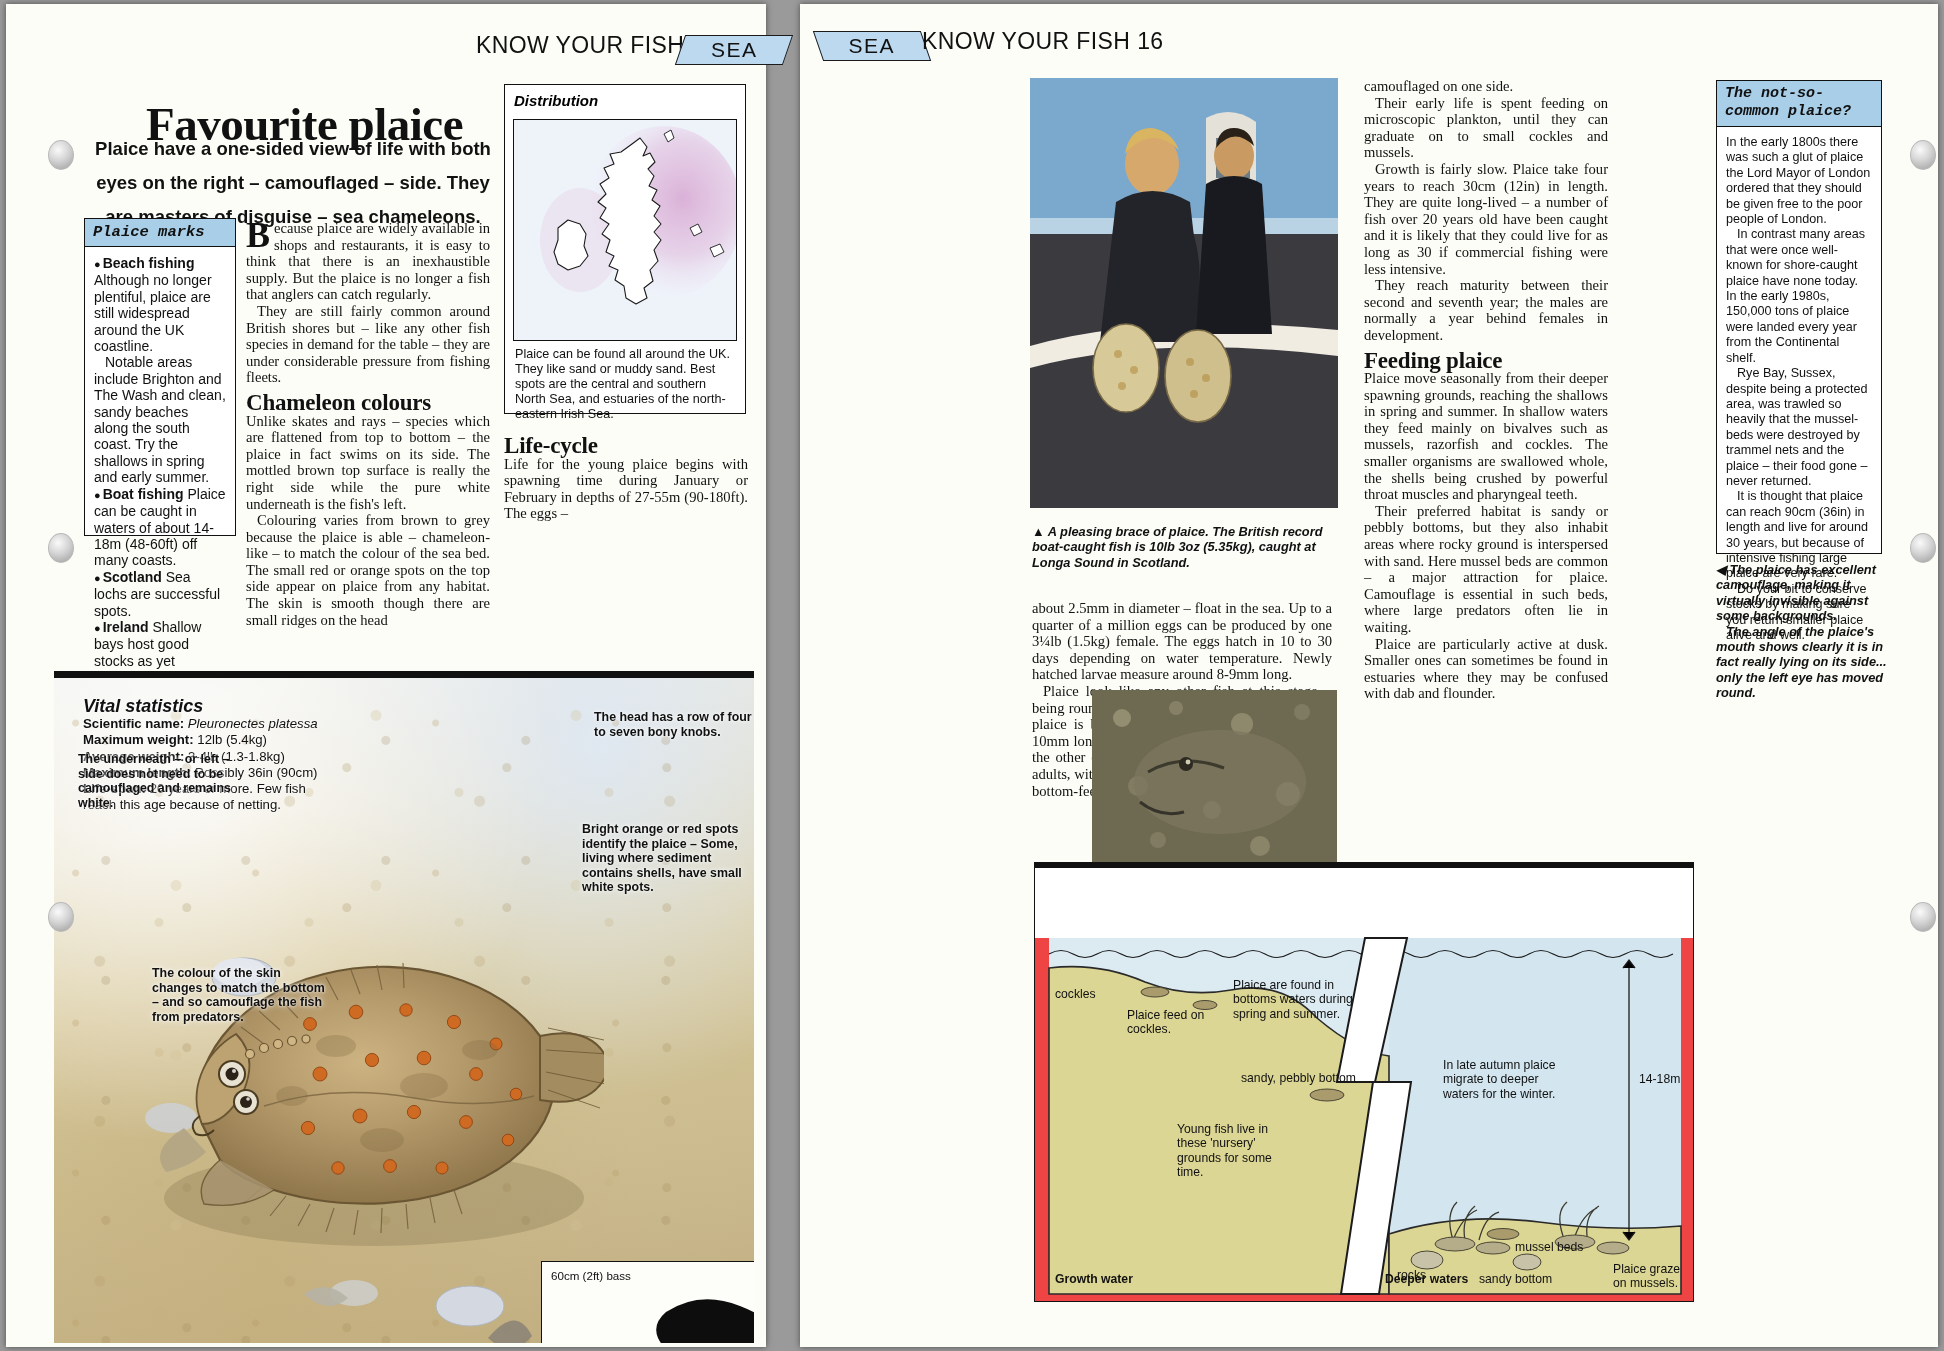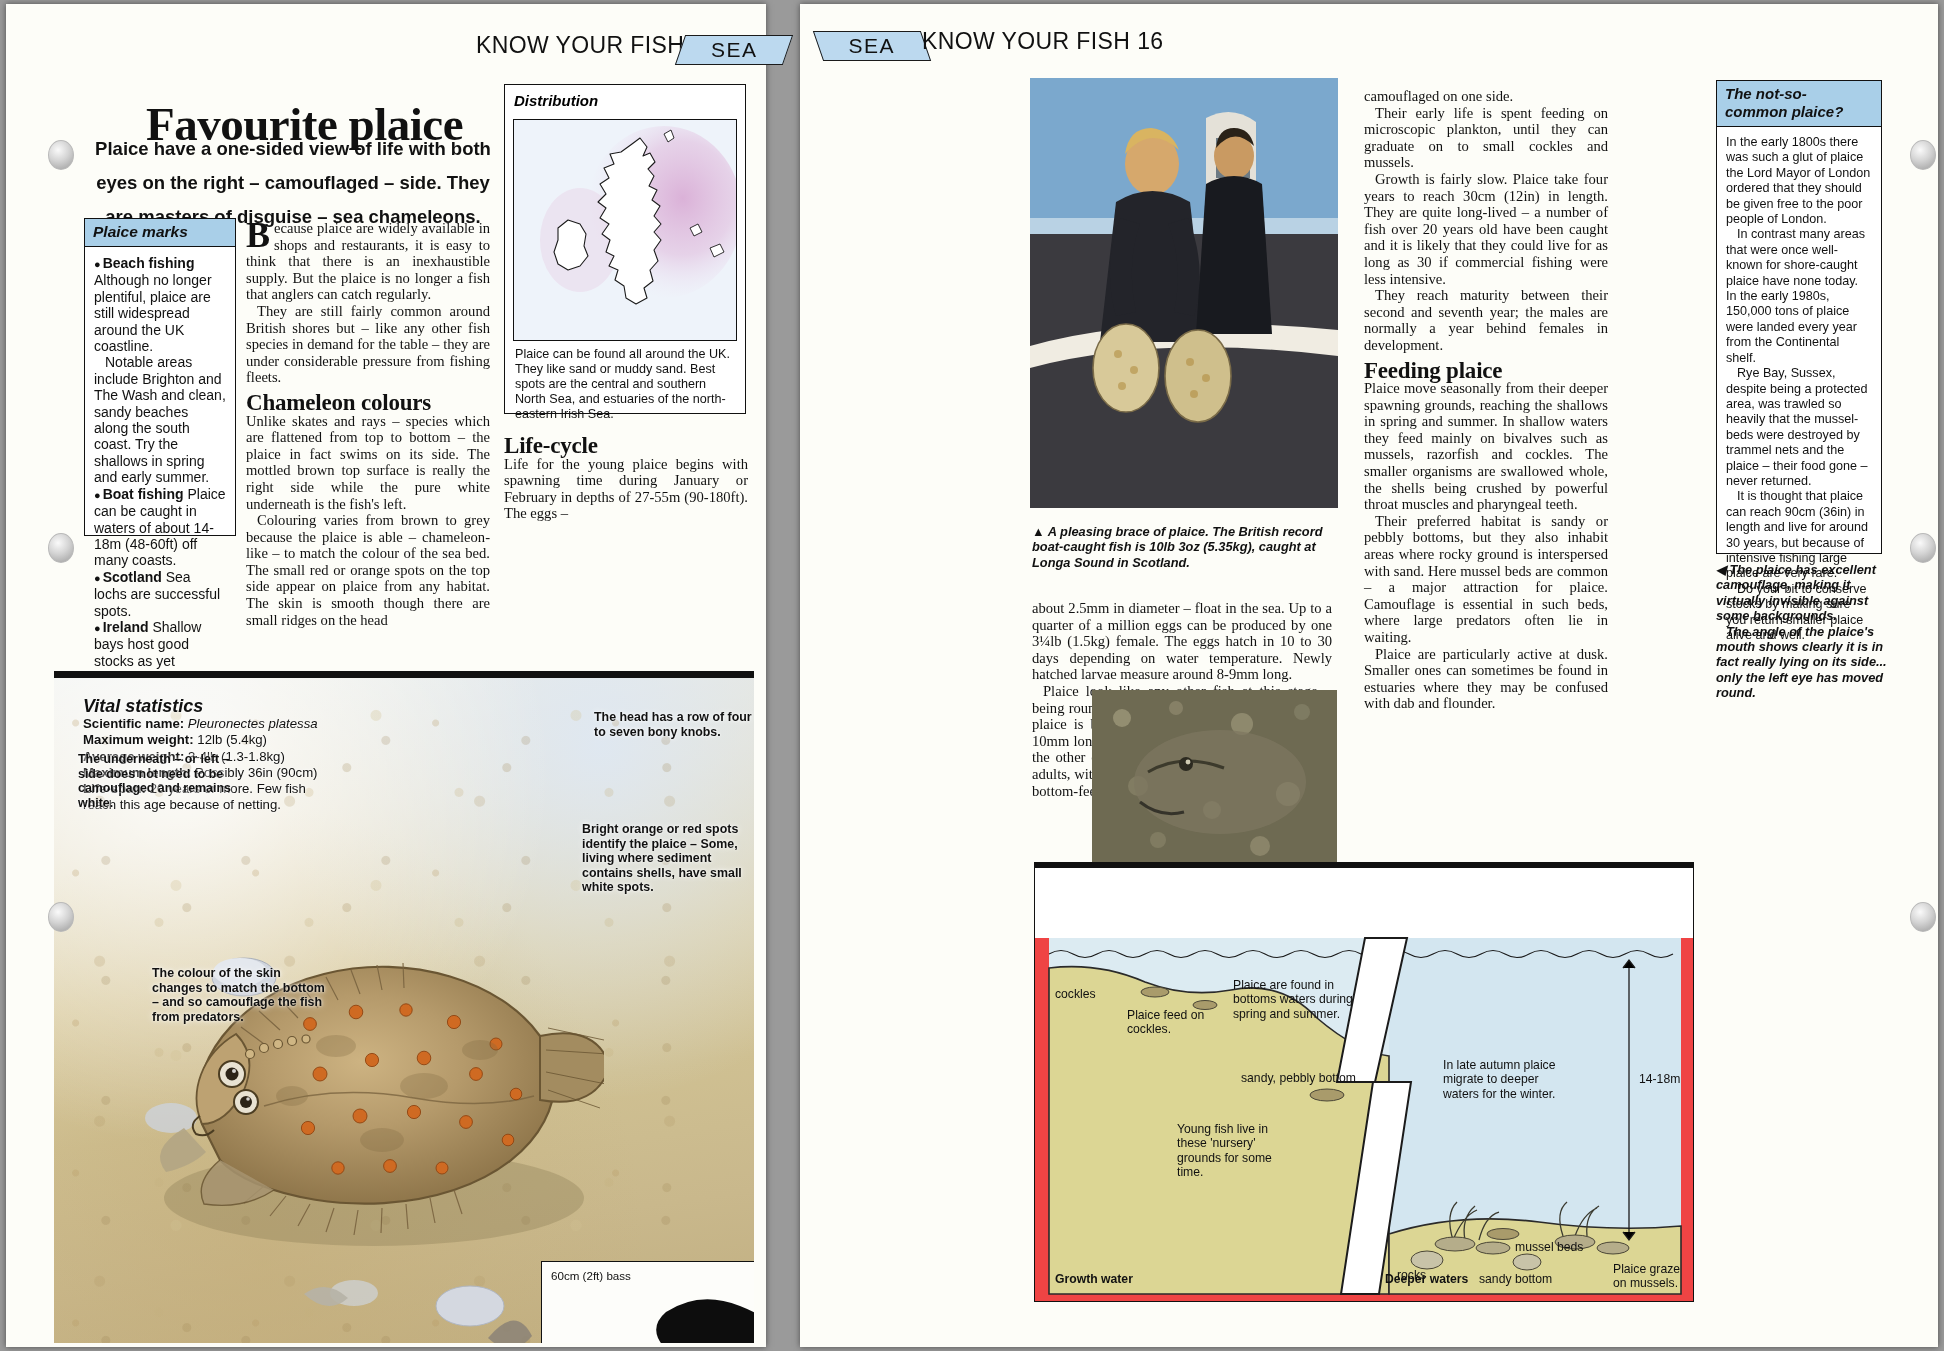--- a/index.html
+++ b/index.html
@@ -80,20 +80,21 @@
 
   
   .bluebox { position:absolute; border:1.8px solid #111; background:#fff; }
   .bluebox .bhead {
     background:#a9cfe8;
     border-bottom:1.8px solid #111;
     font-style: italic;
     font-weight: bold;
     color:#111;
     padding: 4px 8px 5px;
+    font-family: Liberation Mono, monospace;
   }
   .bluebox .bbody { padding: 8px 9px 7px; }
 
   .sans-body { font-size: 14px; line-height: 16.4px; color:#111; }
   .sans-body p { margin: 0; }
   .sans-body p + p { text-indent: 11px; }
   .bullet { font-weight: bold; }
   .bullet::before { content:"\25CF"; font-size: 11px; margin-right: 2px; }
 
   
@@ -468,21 +469,21 @@
               <circle cx="92" cy="308" r="4"></circle>
           <circle cx="160" cy="284" r="4"></circle>
               <circle cx="176" cy="300" r="4"></circle>
               <circle cx="164" cy="316" r="4"></circle>
         </g>
       </svg>
     </div>
 
     <div class="photo-cap" style="left:1032px; top:524px; width:310px;">▲ A pleasing brace of plaice. The British record boat-caught fish is 10lb 3oz (5.35kg), caught at Longa Sound in Scotland.</div>
 
-    <div class="col" style="left:1364px; top:88px; width:244px;">
+    <div class="col" style="left:1364px; top:78px; width:244px;">
       <p class="first">camouflaged on one side.</p>
       <p>Their early life is spent feeding on microscopic plankton, until they can graduate on to small cockles and mussels.</p>
       <p>Growth is fairly slow. Plaice take four years to reach 30cm (12in) in length. They are quite long-lived – a number of fish over 20 years old have been caught and it is likely that they could live for as long as 30 if commercial fishing were less intensive.</p>
       <p>They reach maturity between their second and seventh year; the males are normally a year behind females in development.</p>
       <h3>Feeding plaice</h3>
       <p class="first">Plaice move seasonally from their deeper spawning grounds, reaching the shallows in spring and summer. In shallow waters they feed mainly on bivalves such as mussels, razorfish and cockles. The smaller organisms are swallowed whole, the shells being crushed by powerful throat muscles and pharyngeal teeth.</p>
       <p>Their preferred habitat is sandy or pebbly bottoms, but they also inhabit areas where rocky ground is interspersed with sand. Here mussel beds are common – a major attraction for plaice. Camouflage is essential in such beds, where large predators often lie in waiting.</p>
       <p>Plaice are particularly active at dusk. Smaller ones can sometimes be found in estuaries where they may be confused with dab and flounder.</p>
     </div>
 

